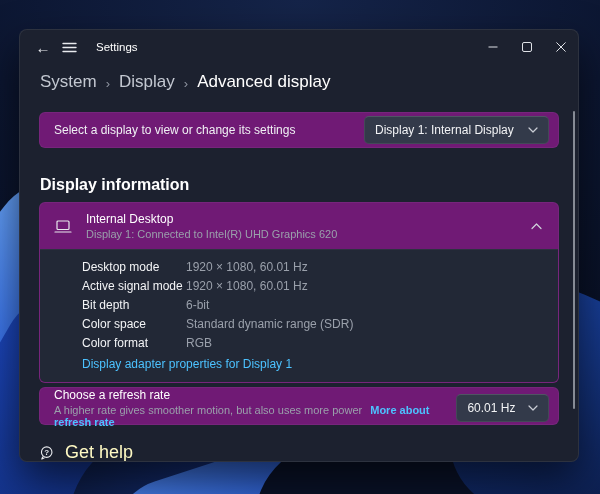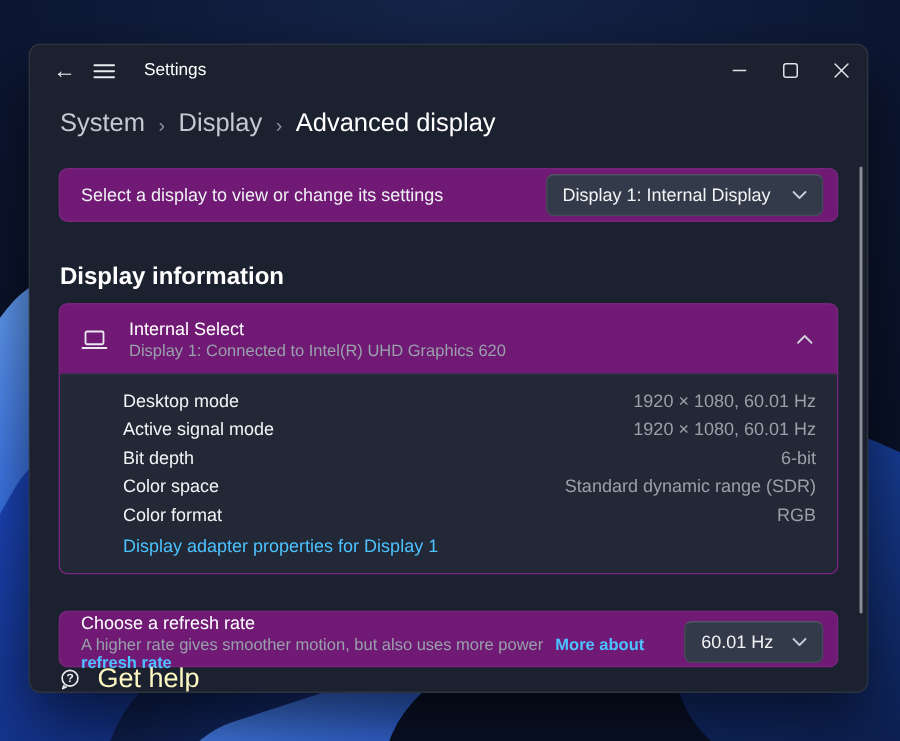--- a/index.html
+++ b/index.html
@@ -76,27 +76,27 @@
   .expander { overflow:hidden; }
   .expander-header { display:flex; align-items:center; height:46px; padding:0 16px 0 13px; }
   .device-icon { width:22px; display:flex; color:#e8eaee; }
   .expander-titles { margin-left:11px; }
   .expander-title { font-size:12px; color:#ffffff; }
   .expander-subtitle { font-size:11px; color:#9aa0ab; margin-top:2px; }
   .chevron-btn { margin-left:auto; color:#cfd3da; display:flex; }
 
   .expander-body { background:#222836; border-top:1px solid rgba(255,255,255,.05);
     padding:8px 14px 8px 42px; }
-  .detail-row { display:flex; line-height:19px;justify-content:space-between; }
+  .detail-row { display:flex; line-height:19px; }
   .detail-label { width:104px; color:#f3f4f6; flex:none; }
   .detail-value { color:#9aa0ab; }
   .adapter-link { display:inline-block; margin-top:2px; line-height:19px; color:#4cc2ff; cursor:pointer; }
 
   
-  .refresh-card { margin-top:24px; height:38px; display:flex; align-items:center;
+  .refresh-card { margin-top:4px; height:38px; display:flex; align-items:center;
     justify-content:space-between; padding:4px 9px 0 14px; }
   .refresh-title { font-size:12px; color:#ffffff; }
   .refresh-sub { font-size:11px; color:#9aa0ab; margin-top:2px; }
   .refresh-link { color:#4cc2ff; font-weight:700; margin-left:5px; cursor:pointer; }
 
   
   .get-help { position:absolute; left:19px; top:412px; display:flex; align-items:center;
     gap:11px; cursor:pointer; }
   .help-icon { color:#e8eaee; display:flex; }
   .get-help-label { color:#fef9c3; font-size:18px; }
@@ -179,21 +179,21 @@
 
       <div class="card expander">
         <div class="expander-header">
           <span class="device-icon">
             <svg width="20" height="15" viewBox="0 0 20 15">
               <rect x="4" y="2" width="12" height="8.5" rx="1" fill="none" stroke="currentColor" stroke-width="1.2"></rect>
               <line x1="2" y1="13" x2="18" y2="13" stroke="currentColor" stroke-width="1.2" stroke-linecap="round"></line>
             </svg>
           </span>
           <div class="expander-titles">
-            <div class="expander-title">Internal Select</div>
+            <div class="expander-title">Internal Desktop</div>
             <div class="expander-subtitle">Display 1: Connected to Intel(R) UHD Graphics 620</div>
           </div>
           <span class="chevron-btn">
             <svg width="11" height="7" viewBox="0 0 11 7">
               <path d="M1 5.5 L5.5 1 L10 5.5" fill="none" stroke="currentColor" stroke-width="1.2" stroke-linecap="round" stroke-linejoin="round"></path>
             </svg>
           </span>
         </div>
 
         <div class="expander-body">

